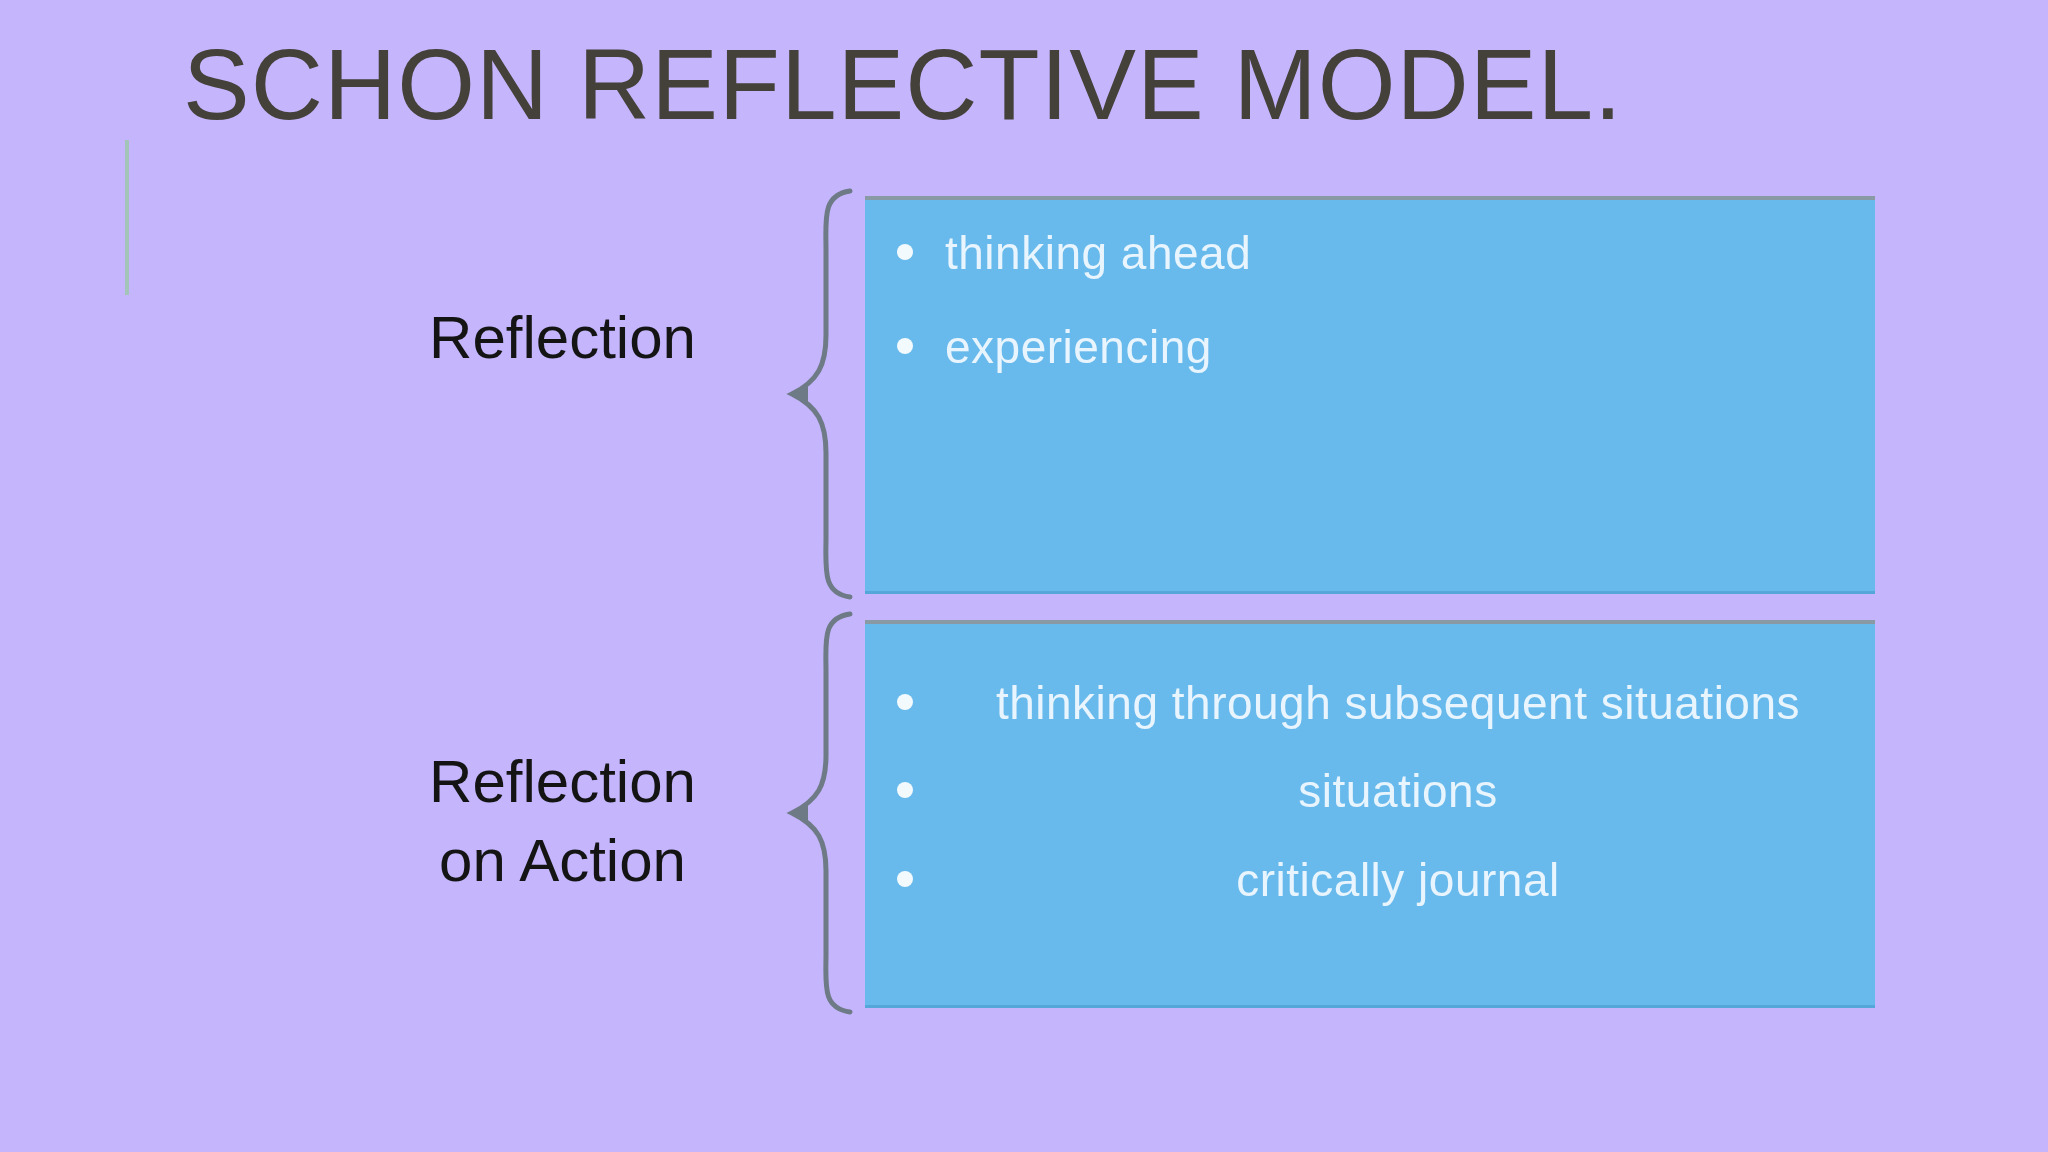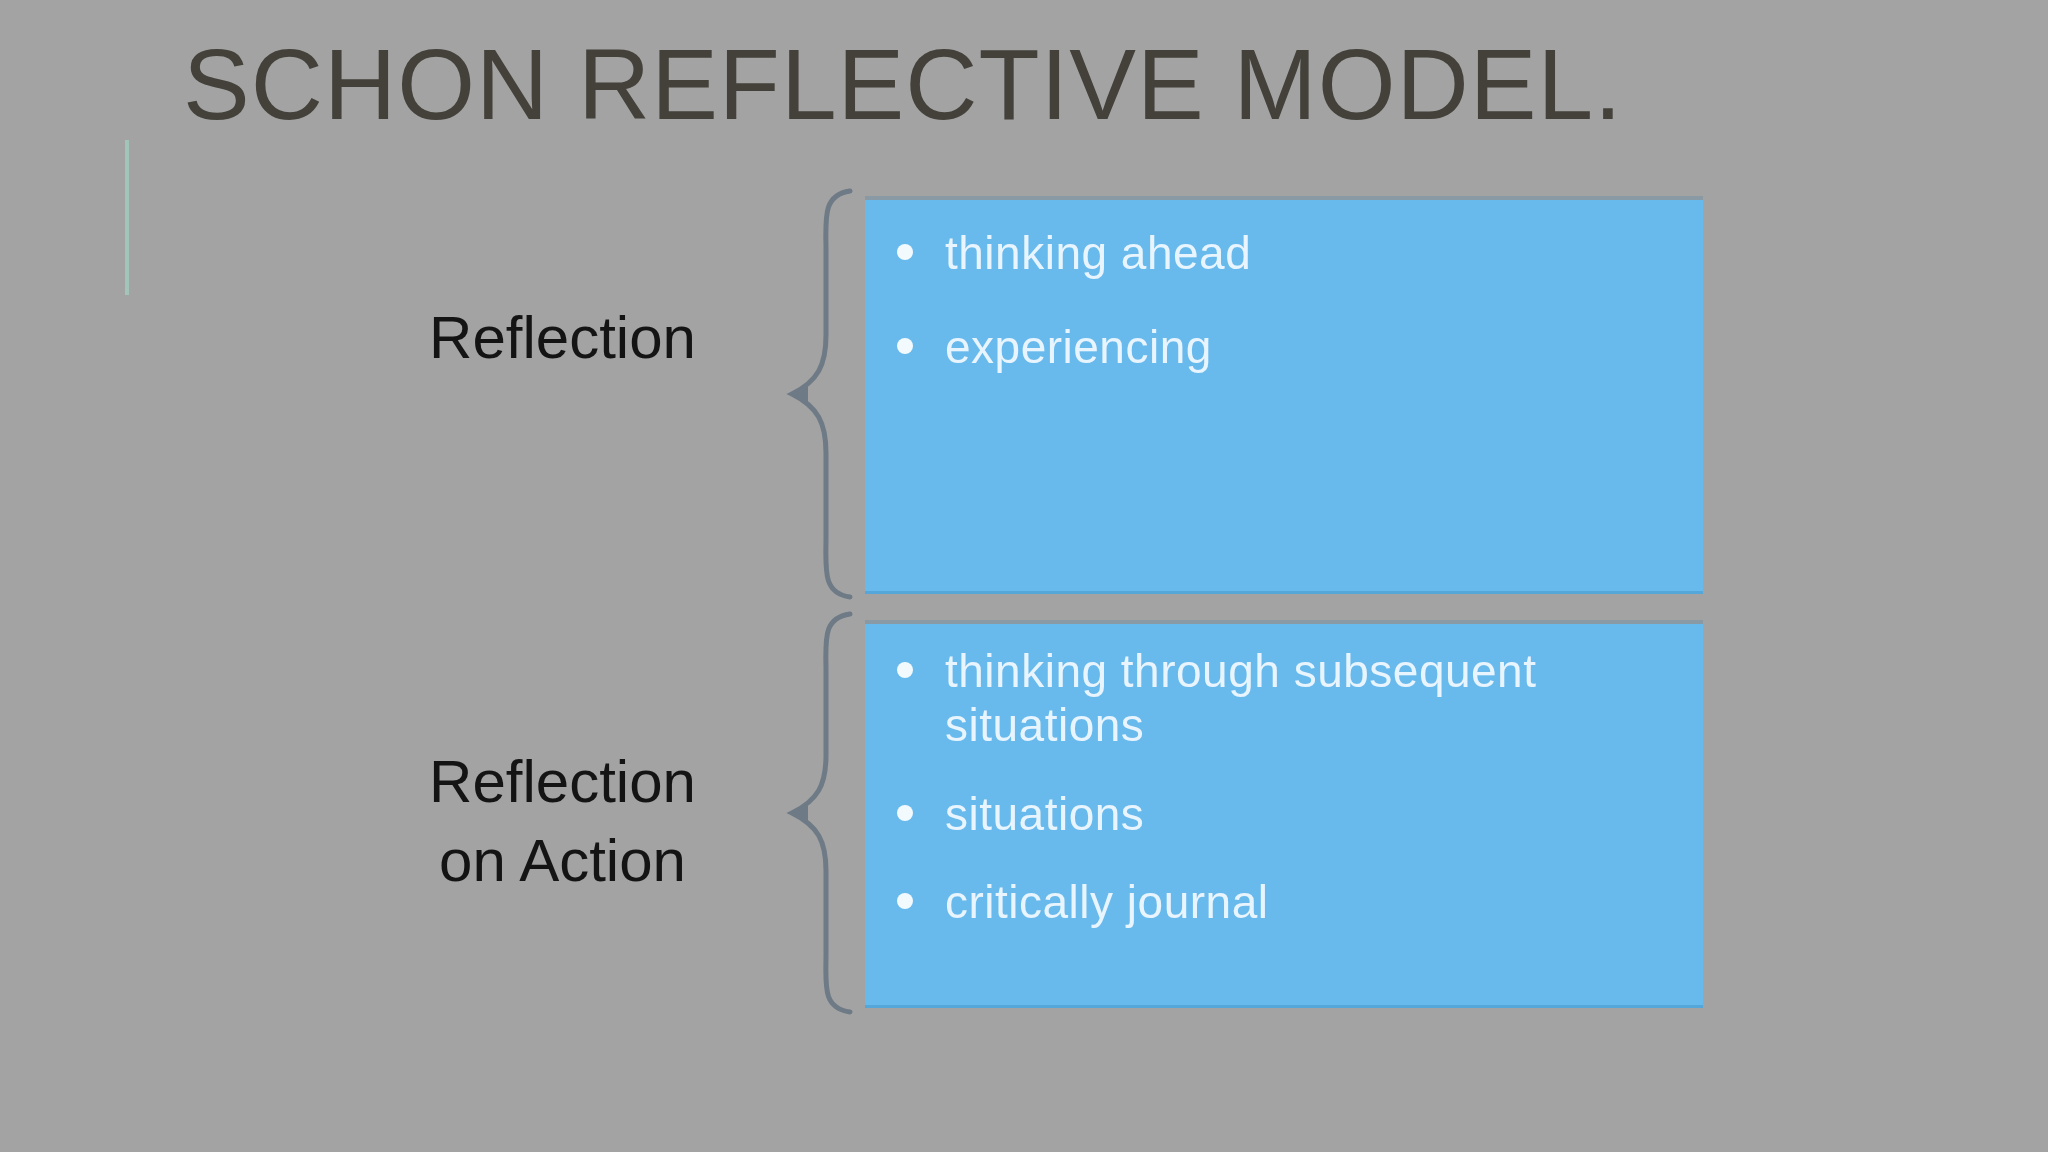--- a/index.html
+++ b/index.html
@@ -3,21 +3,21 @@
 <meta charset="utf-8">
 <style>
   * { margin: 0; padding: 0; box-sizing: border-box; }
   html, body { background: #ffffff; }
   body { font-family: "Liberation Sans", sans-serif; }
 
   .slide {
     position: relative;
     width: 2048px;
     height: 1152px;
-    background: #a3a3a3;
+    background: #c4b5fd;
     overflow: hidden;
   }
 
   .accent-line {
     position: absolute;
     left: 125px;
     top: 140px;
     width: 4px;
     height: 155px;
     background: #a3c4b8;
@@ -53,32 +53,32 @@
     left: 778px;
     width: 78px;
   }
   .brace.first { top: 185px; height: 418px; }
   .brace.second { top: 608px; height: 410px; }
   .brace svg { width: 100%; height: 100%; display: block; }
 
   .bullet-box {
     position: absolute;
     left: 865px;
-    width: 838px;
+    width: 1010px;
     background: #68b9ec;
     border-top: 4px solid #8a9aa4;
   }
   .bullet-box.first  { top: 196px; height: 398px; border-bottom: 3px solid #55a7da; }
   .bullet-box.second { top: 620px; height: 388px; border-bottom: 3px solid #55a7da; }
 
   .bullet-list {
     list-style: none;
     padding: 26px 24px 0 80px;
   }
-  .bullet-box.second .bullet-list { padding-top: 20px; }
+  .bullet-box.second .bullet-list { padding-top: 52px; text-align: center; }
 
   .bullet-list li {
     position: relative;
     font-size: 46px;
     line-height: 1.18;
     color: #e8f5fe;
     margin-bottom: 40px;
     letter-spacing: 0.5px;
   }
   .bullet-box.second .bullet-list li { margin-bottom: 34px; }

